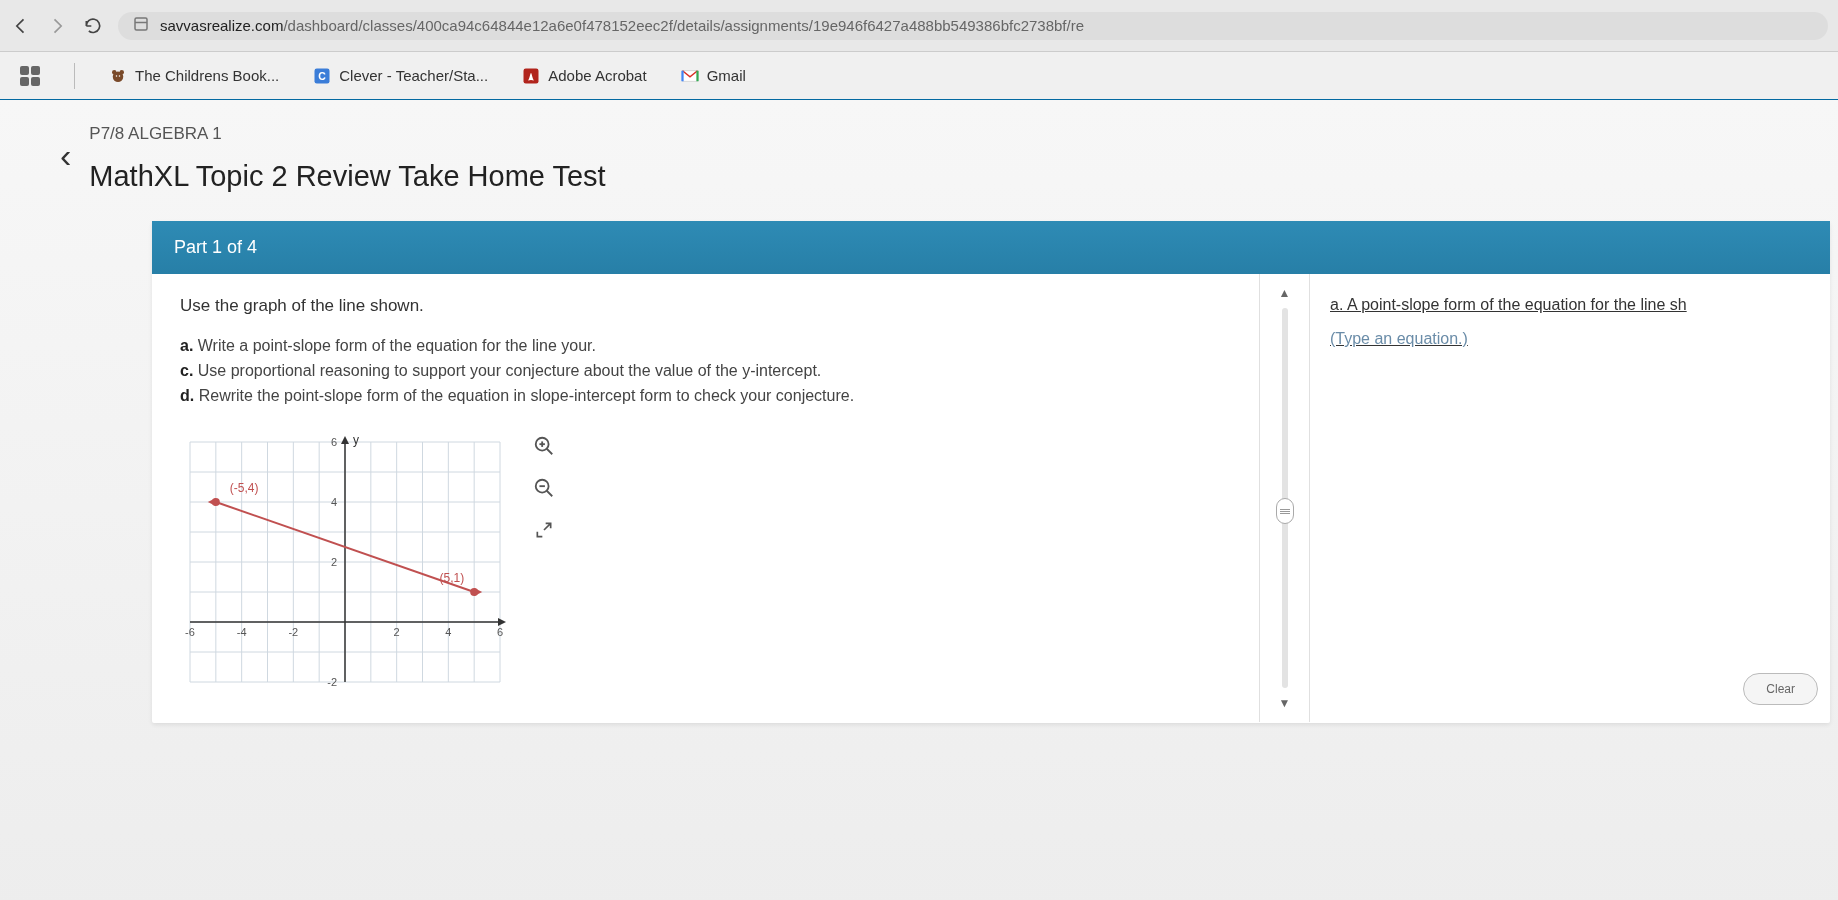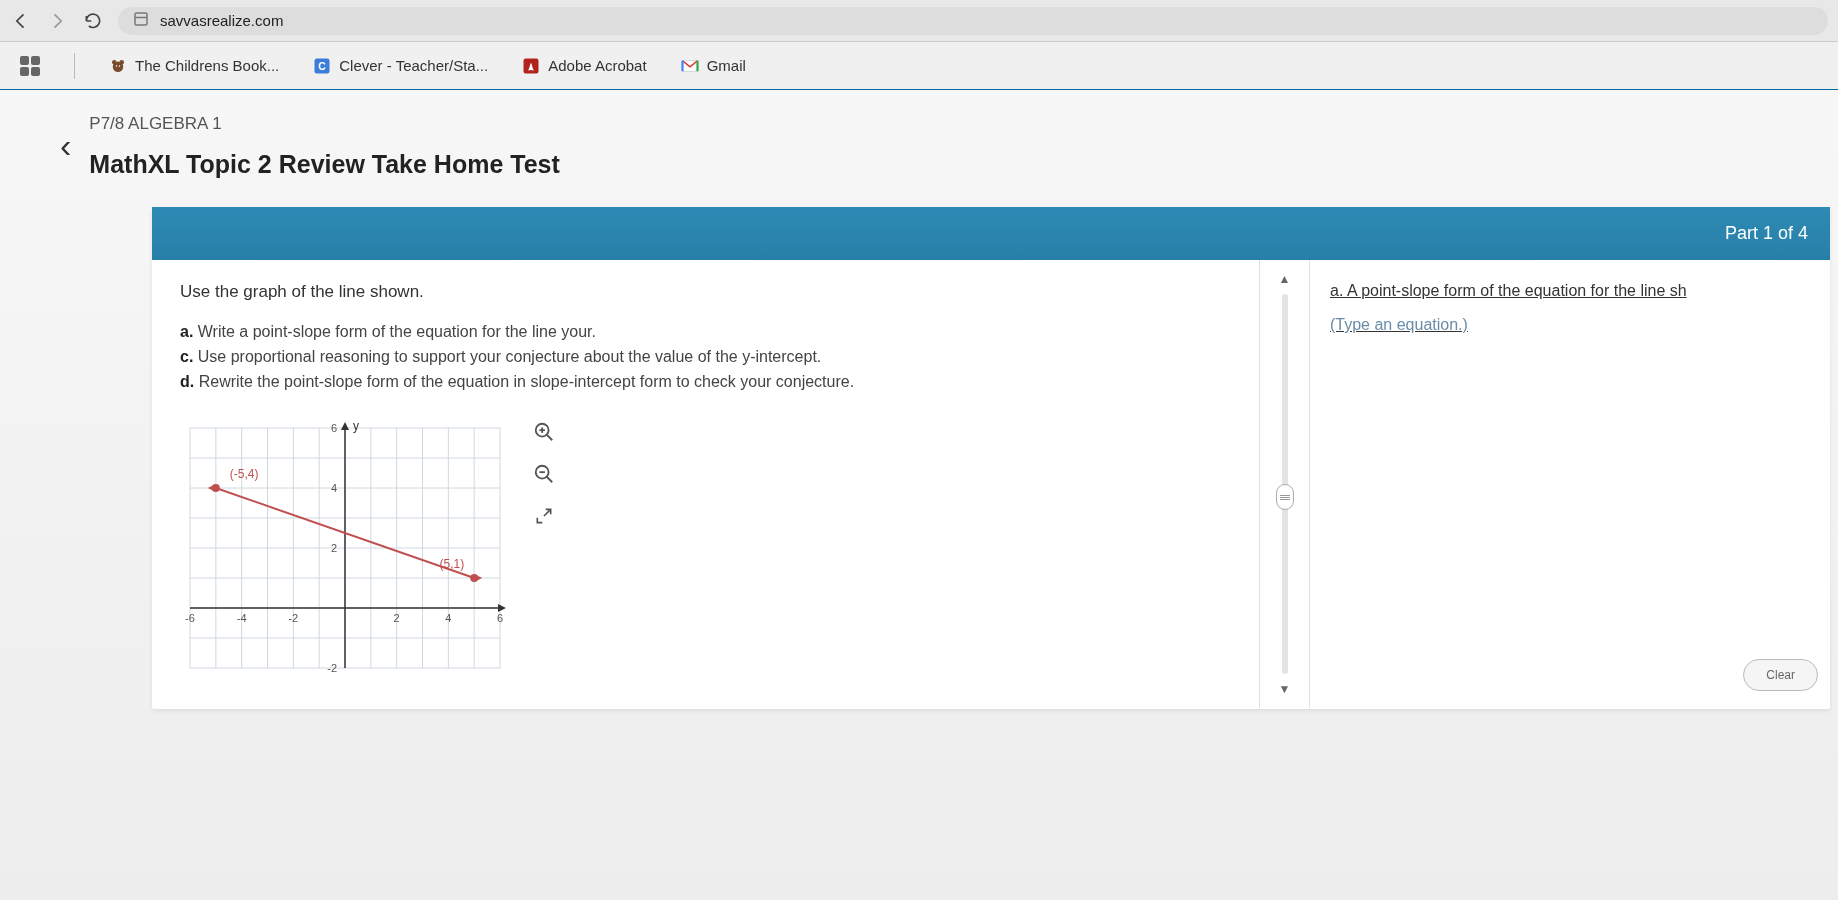--- a/index.html
+++ b/index.html
@@ -6,21 +6,21 @@
   body {
     font-family: Arial, Helvetica, sans-serif;
     background: #f5f5f5;
     width: 1838px;
     height: 900px;
     overflow: hidden;
   }
   .browser-bar {
     display: flex;
     align-items: center;
-    height: 42px;
+    height: 52px;
     background: #e8e8e8;
     border-bottom: 1px solid #ccc;
     padding: 8px 10px;
     gap: 14px;
   }
   .nav-icon { width: 22px; height: 22px; display:flex; align-items:center; justify-content:center; color:#555; cursor:pointer; }
   .url-box {
     flex: 1;
     background: #ddd;
     border-radius: 16px;
@@ -49,36 +49,35 @@
   .apps-icon span { background:#666; border-radius:2px; }
   .sep { width:1px; height:26px; background:#bbb; }
   .page {
     padding: 24px 40px 0 60px;
     background: linear-gradient(180deg,#f7f7f7,#ededed);
     height: calc(100% - 88px);
   }
   .header-row { display:flex; align-items:flex-start; gap:18px; }
   .back-chevron { font-size:34px; color:#333; cursor:pointer; line-height:1; margin-top:14px; font-weight:300; }
   .course-name { font-size:17px; color:#555; margin-bottom:16px; }
-  .assignment-title { font-size:25px; color:#222; font-weight:700; }
+  .assignment-title { font-size:29px; color:#222; font-weight:400; }
   .content-area {
     margin-top: 28px;
     margin-left: 92px;
     background: #fff;
     box-shadow: 0 2px 4px rgba(0,0,0,.08);
     border-radius: 2px;
     width: calc(100% - 60px);
   }
   .part-banner {
     background: linear-gradient(180deg,#2e8bb5,#277fa7);
     color: #fff;
     font-size: 18px;
     padding: 16px 22px;
     font-weight: 500;
-    text-align: right;
   }
   .question-body {
     display:flex;
   }
   .left-col {
     flex: 1;
     padding: 22px 28px 30px 28px;
     border-right: 1px solid #e0e0e0;
     position:relative;
   }
@@ -147,20 +146,21 @@
       </svg>
   </div>
   <div class="url-box">
     <span style="margin-right:10px;">
       <svg width="18" height="18" viewBox="0 0 24 24" fill="none" stroke="#777" stroke-width="2">
           <rect x="4" y="4" width="16" height="16" rx="2"></rect>
           <line x1="4" y1="10" x2="20" y2="10"></line>
         </svg>
     </span>
     <span class="url-strong">savvasrealize.com</span>
+      <span>/dashboard/classes/400ca94c64844e12a6e0f478152eec2f/details/assignments/19e946f6427a488bb549386bfc2738bf/re</span>
   </div>
 </div>
 
 <div class="bookmarks-bar">
   <div class="apps-icon">
       <span></span>
       <span></span>
       <span></span>
       <span></span>
     </div>

